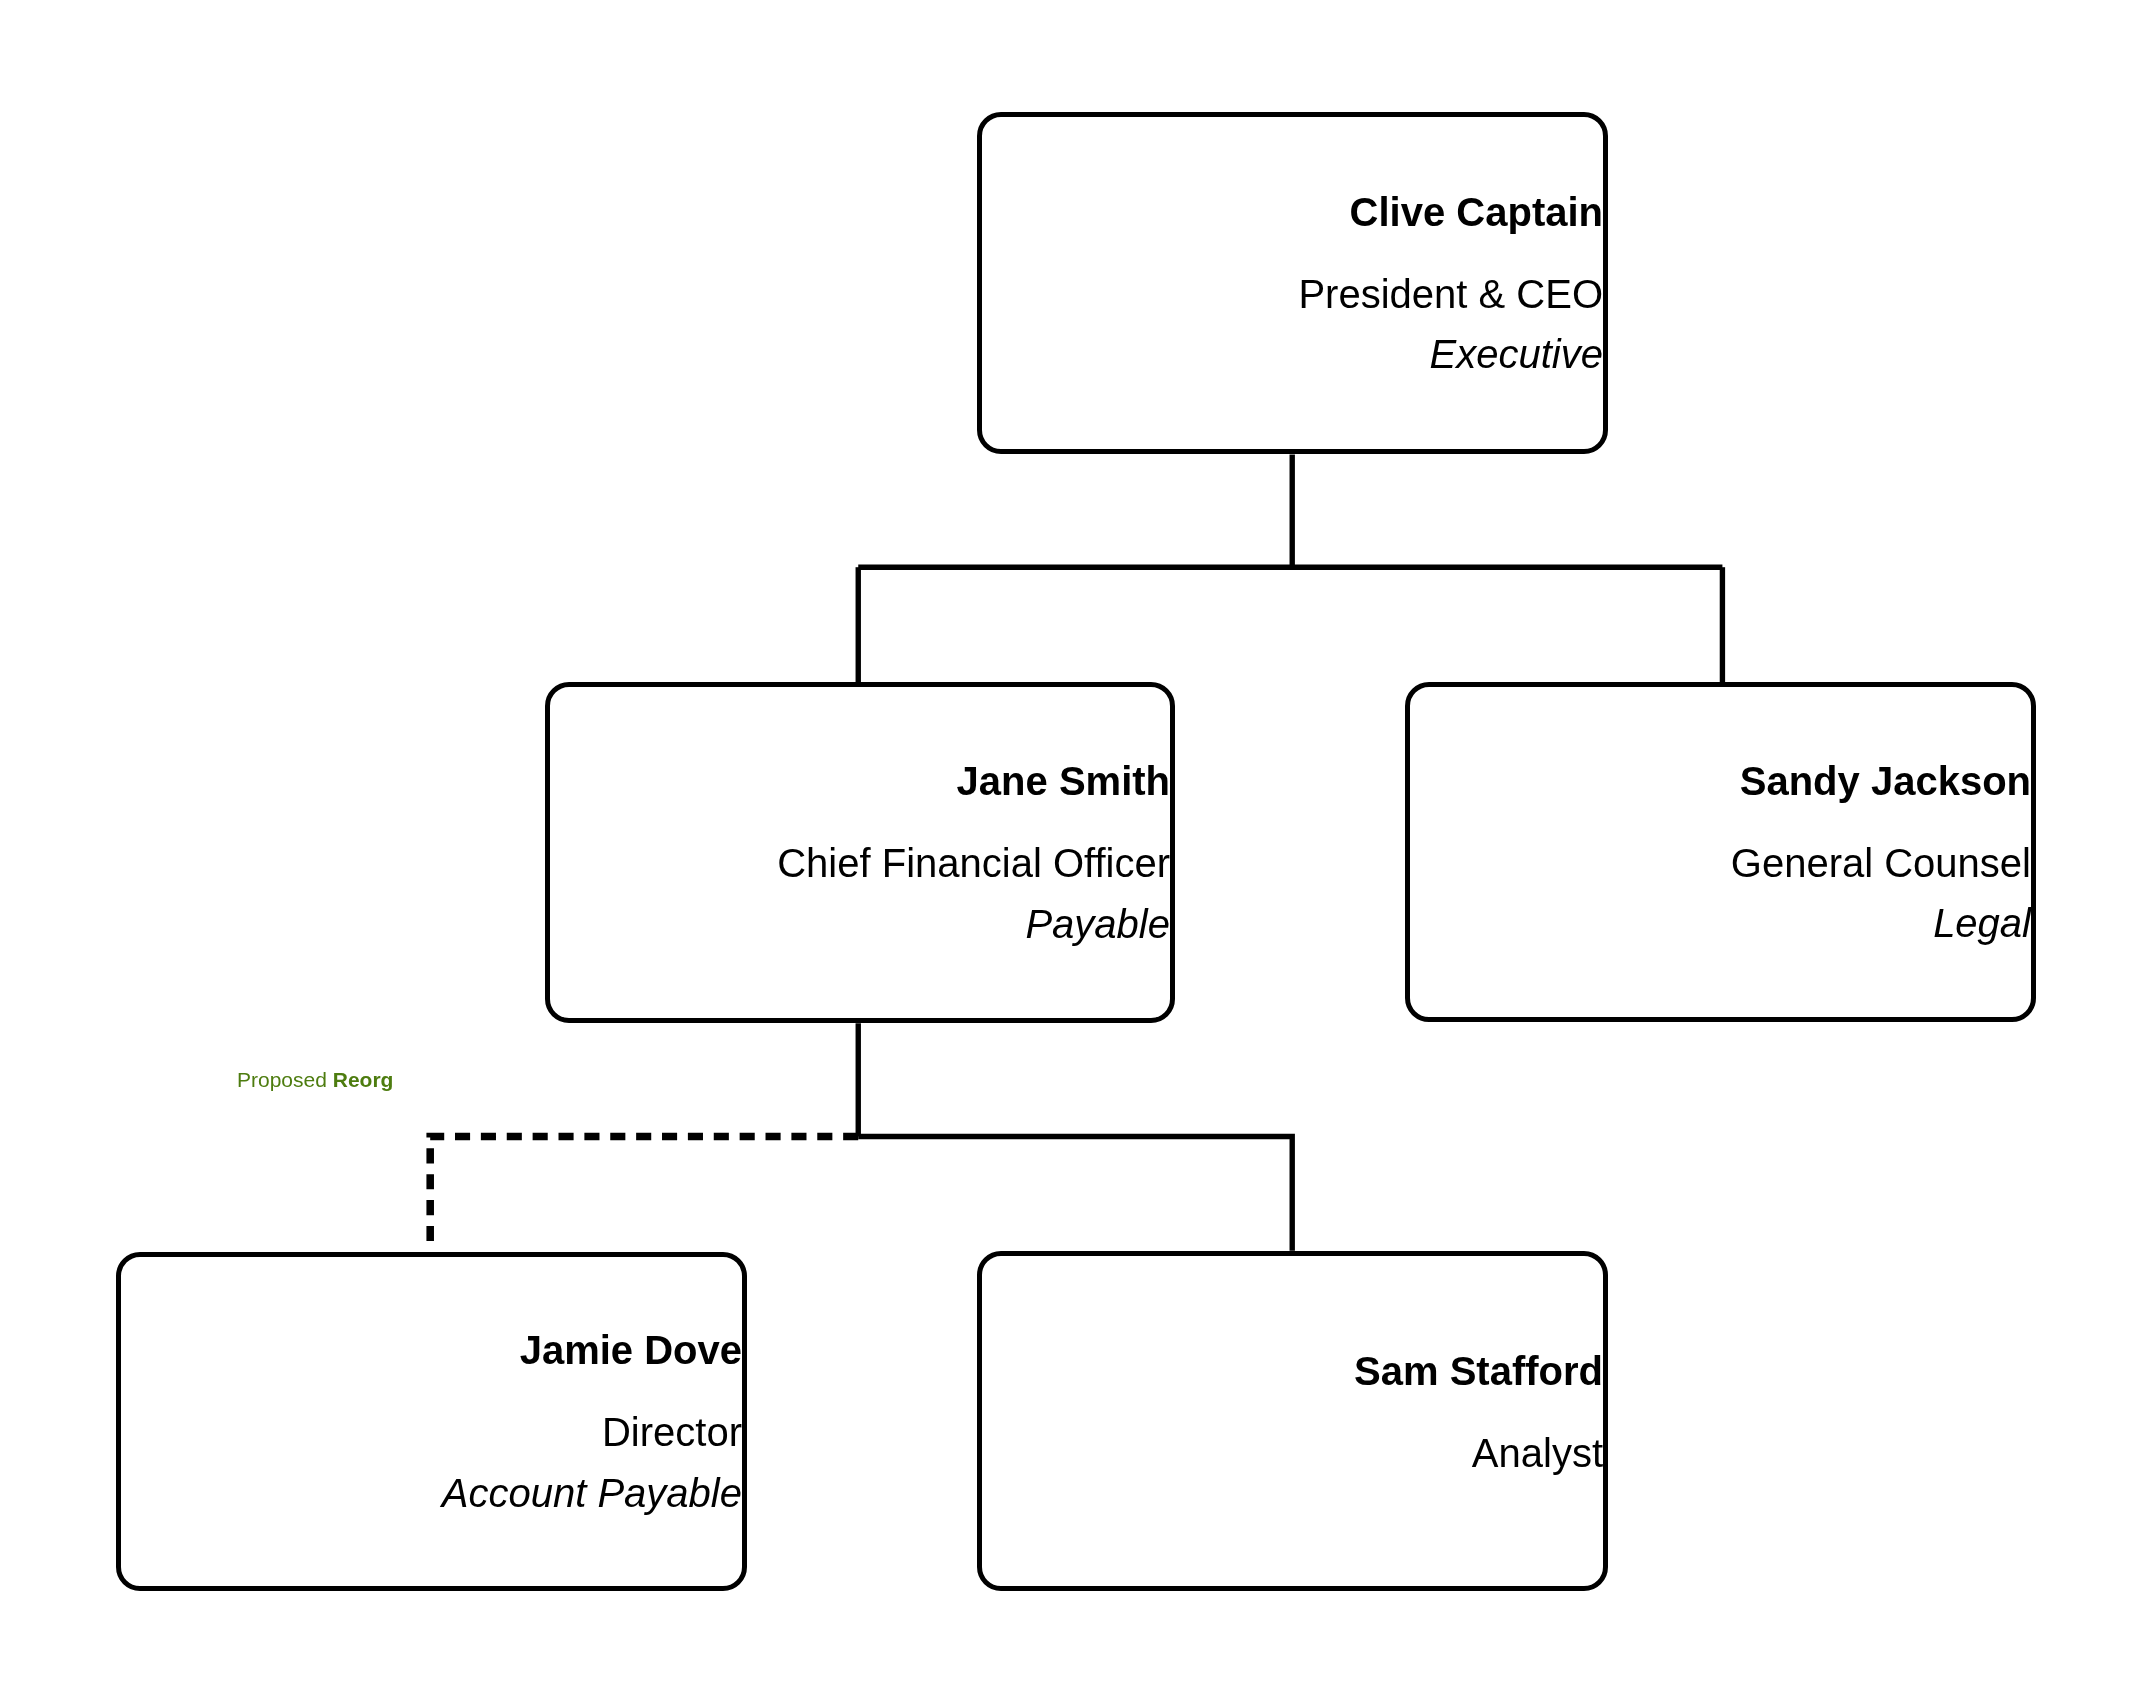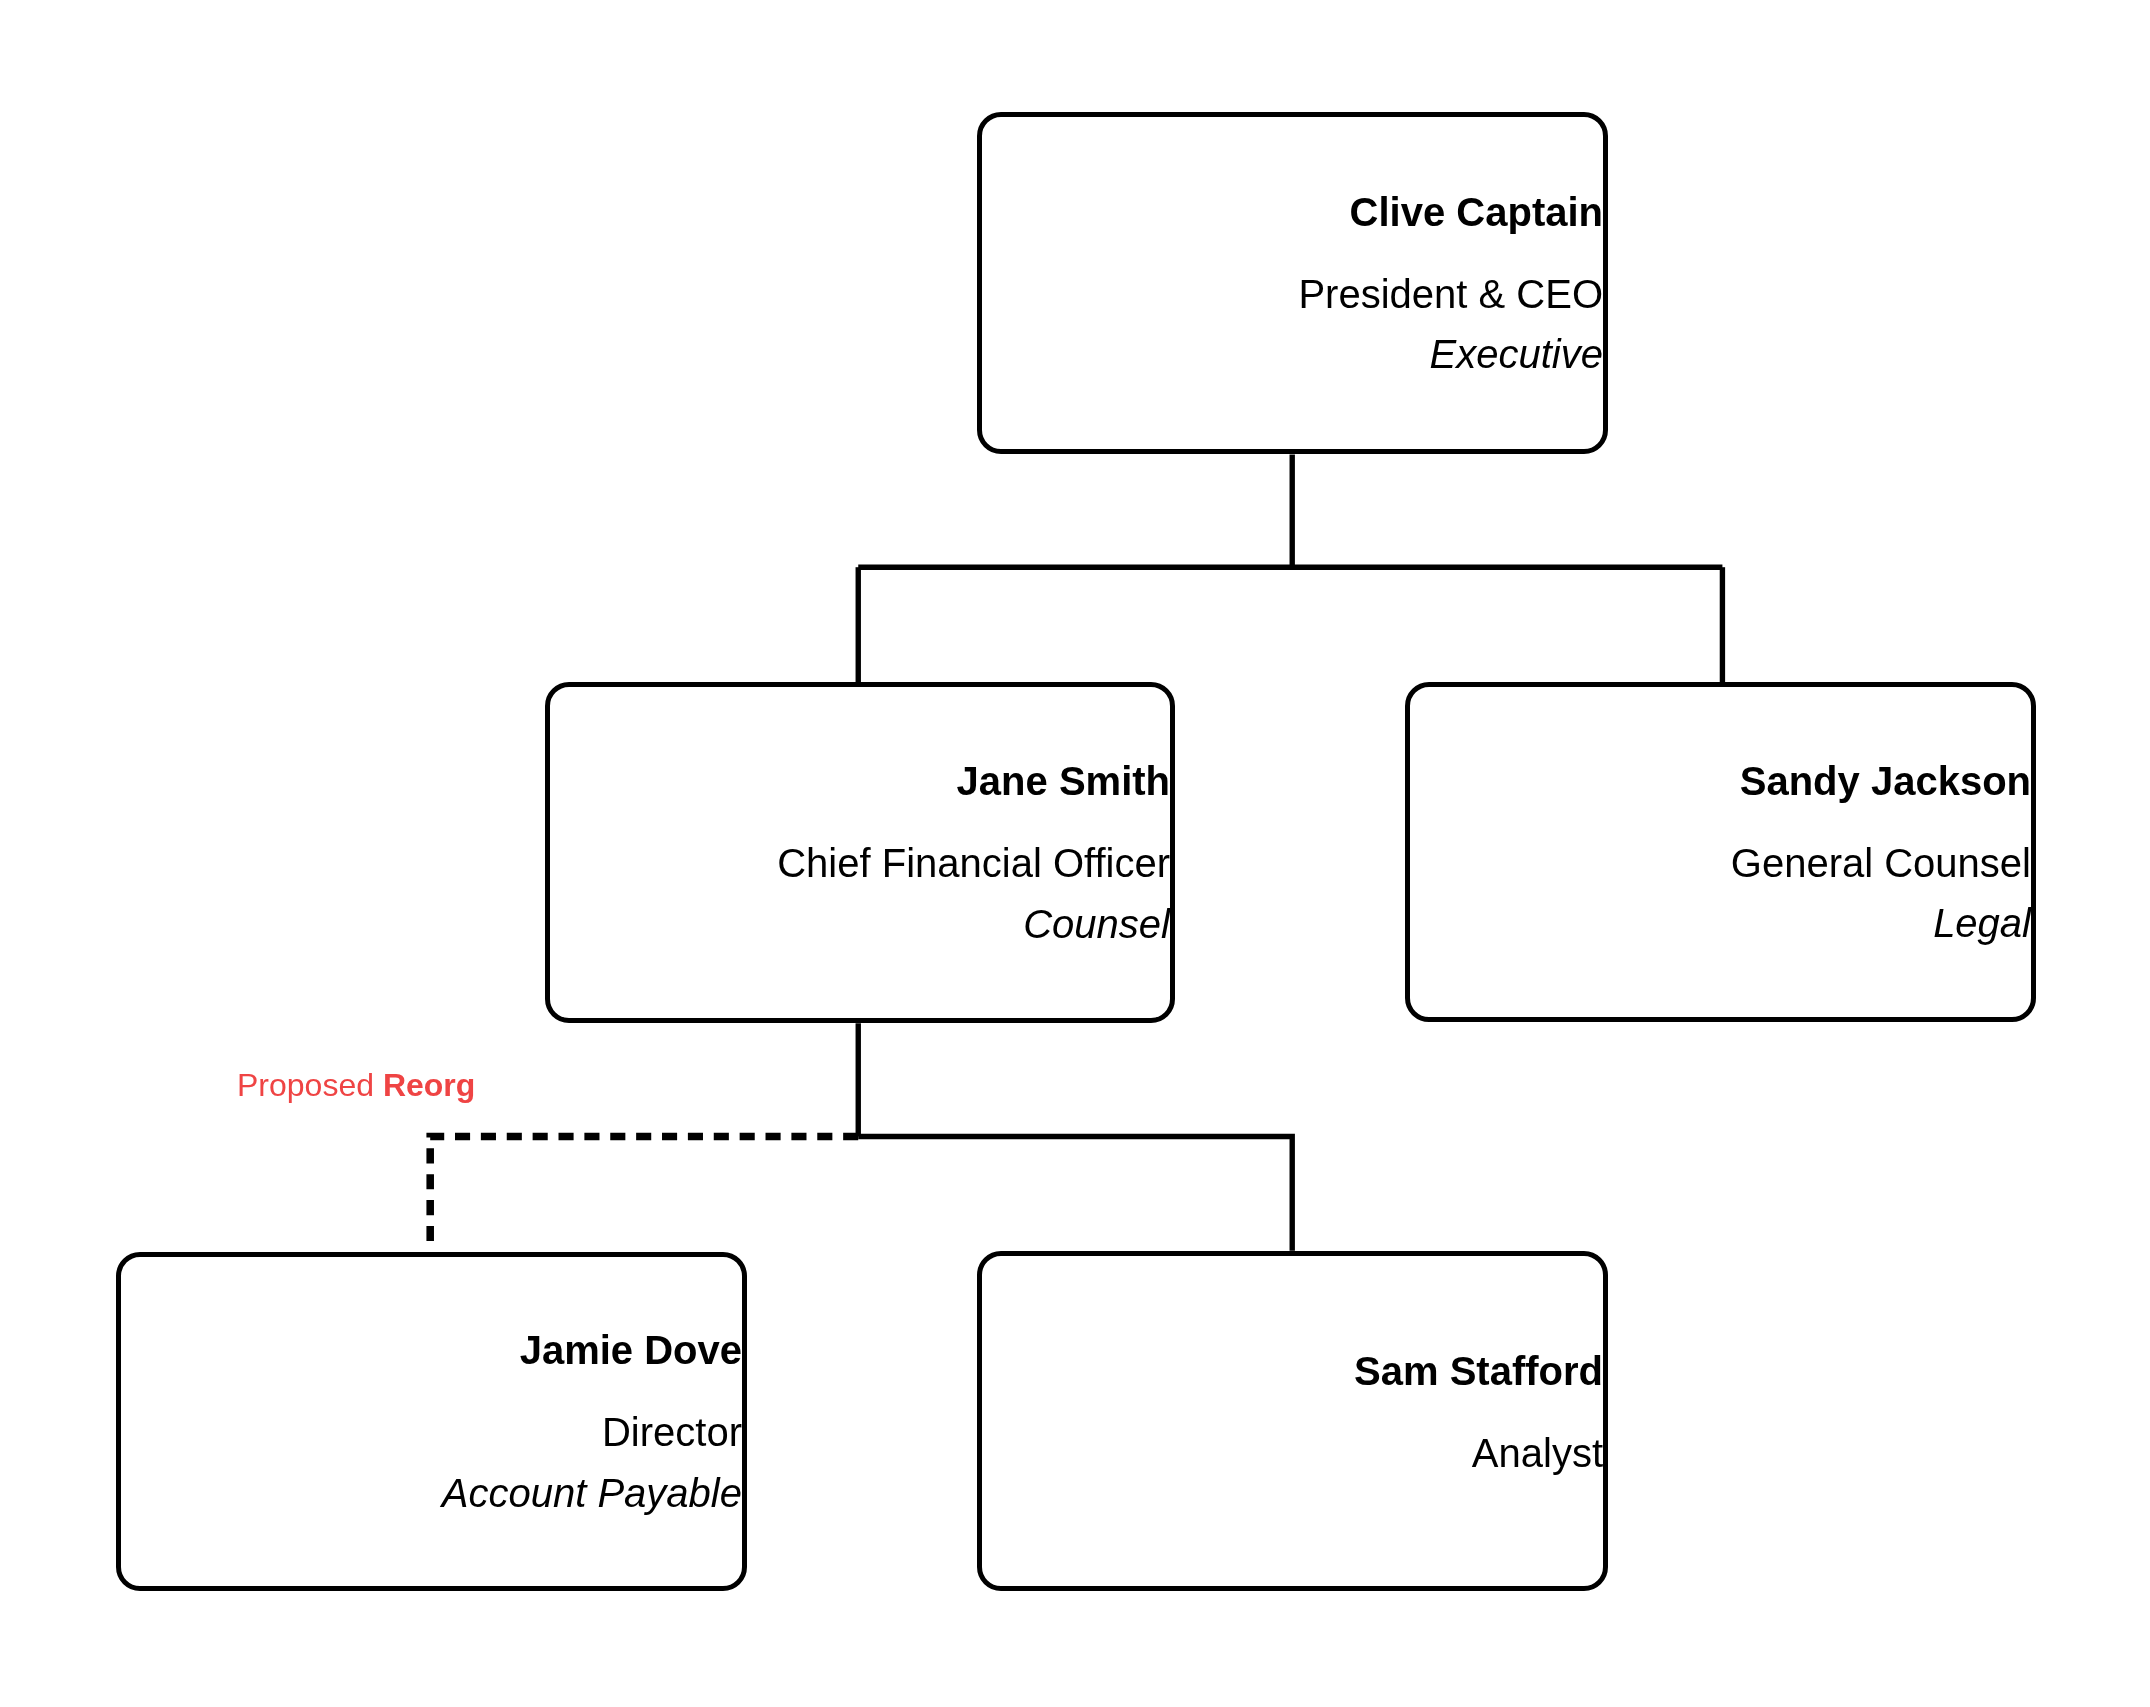--- a/index.html
+++ b/index.html
@@ -56,22 +56,22 @@
     line-height: 1.05;
     white-space: nowrap;
     font-style: italic;
   }
   
   .gap-a { height: 40px; }
   .gap-b { height: 18.3px; }
 
   .edge-label {
     position: absolute;
-    font-size: 32px;
-    color: #ef4444;
+    font-size: 21px;
+    color: #4d7c0f;
     white-space: nowrap;
     line-height: 1;
   }
   .edge-label .lbl-regular { font-weight: normal; }
   .edge-label .lbl-strong  { font-weight: bold; }
 </style>
 </head>
 <body>
 
 <div id="canvas">
@@ -104,21 +104,21 @@
     <div class="node-title">President &amp; CEO</div>
     <div class="gap-b"></div>
     <div class="node-dept">Executive</div>
   </div>
 
   <div class="node-box" style="left:545px; top:682px; width:630px; height:341px;">
     <div class="node-name">Jane Smith</div>
     <div class="gap-a"></div>
     <div class="node-title">Chief Financial Officer</div>
     <div class="gap-b"></div>
-    <div class="node-dept">Counsel</div>
+    <div class="node-dept">Payable</div>
   </div>
 
   <div class="node-box" style="left:1405px; top:682px; width:631px; height:340px;">
     <div class="node-name">Sandy Jackson</div>
     <div class="gap-a"></div>
     <div class="node-title">General Counsel</div>
     <div class="gap-b"></div>
     <div class="node-dept">Legal</div>
   </div>
 

